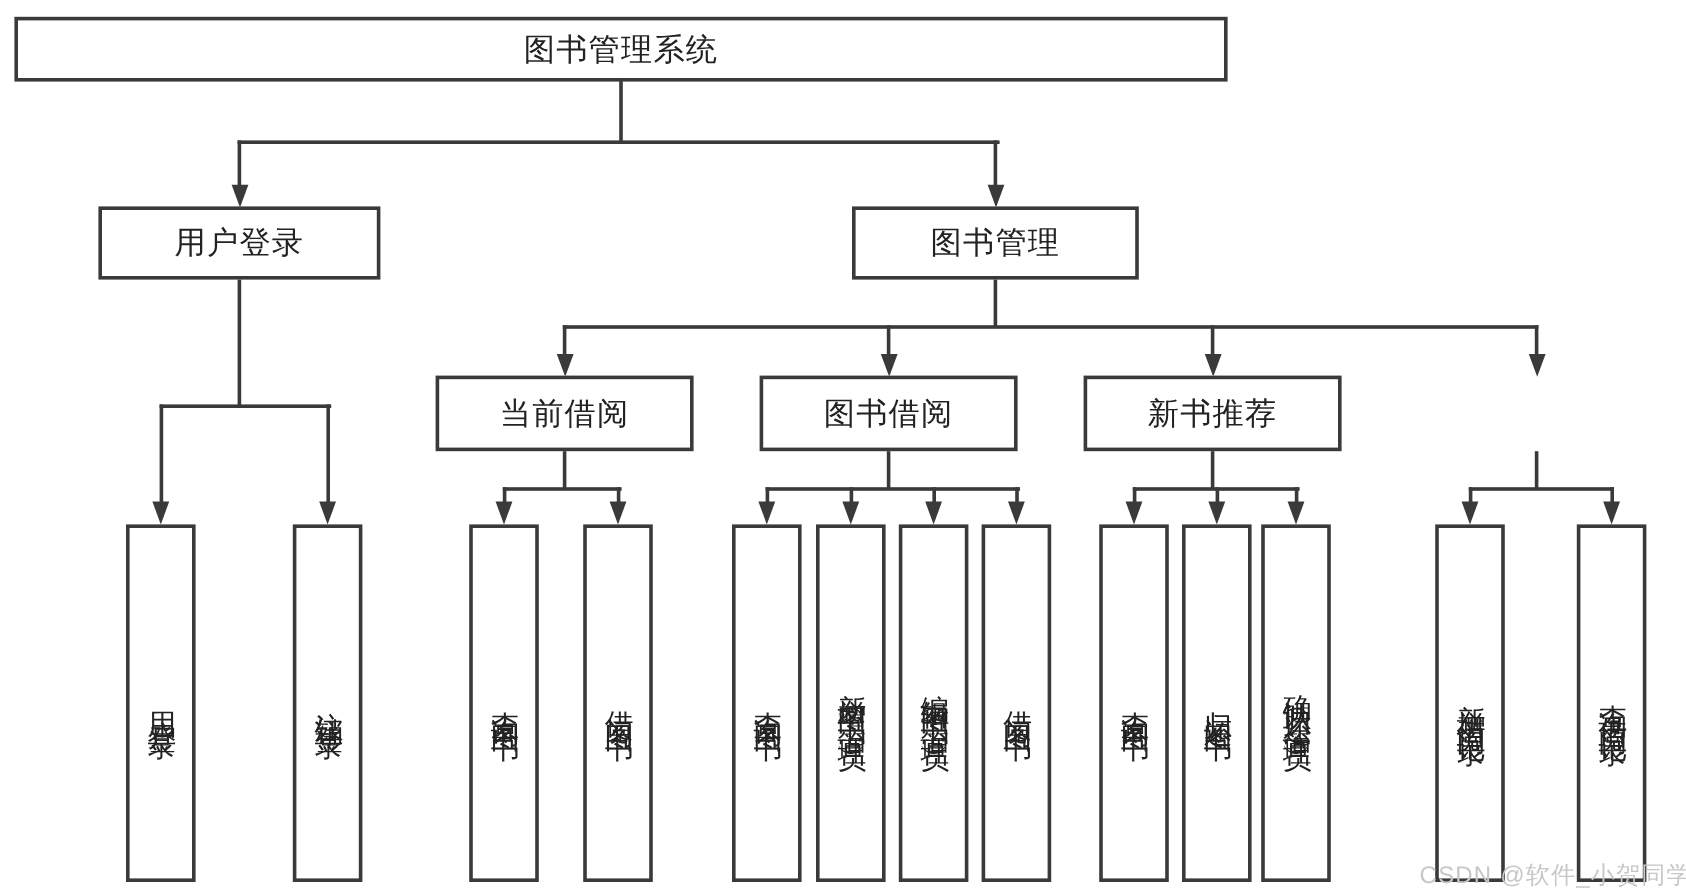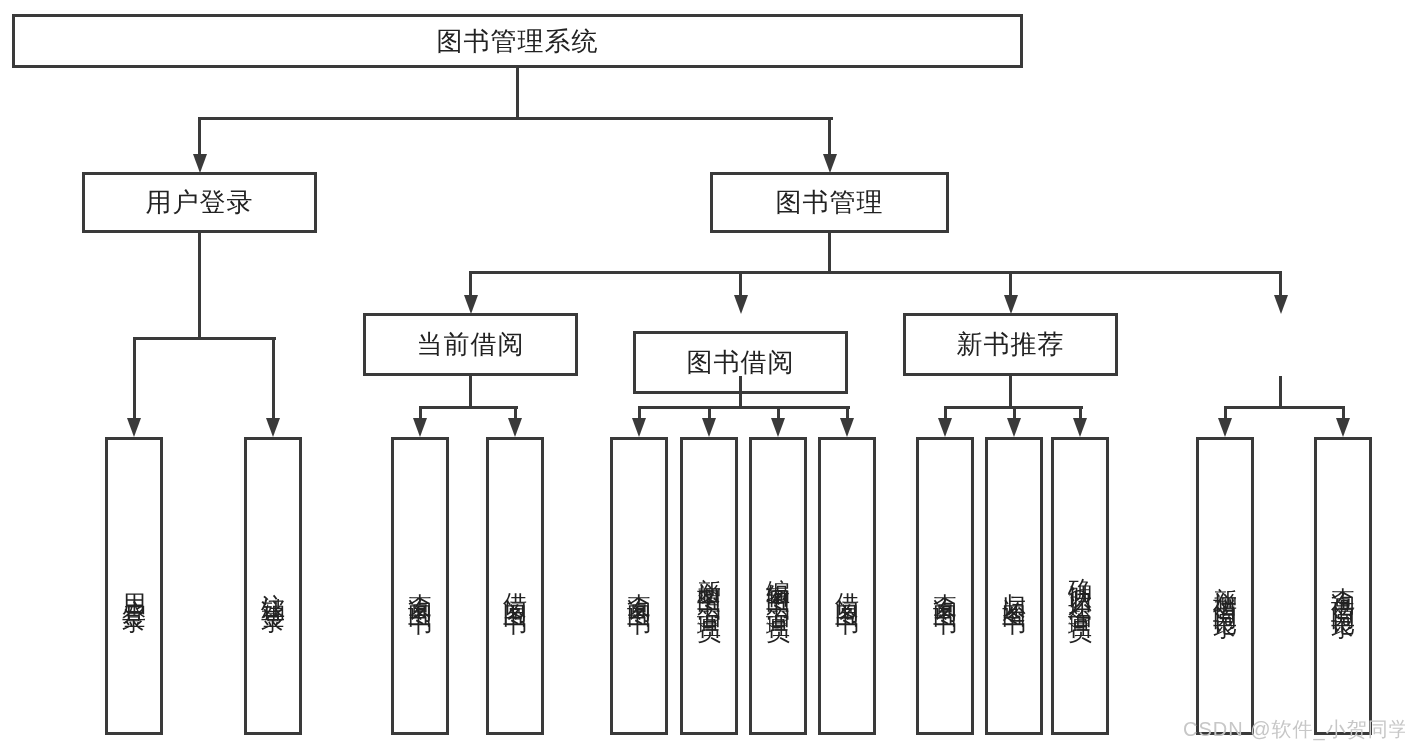--- a/index.html
+++ b/index.html
@@ -67,21 +67,21 @@
   <div class="vline" style="left:739px;top:271px;height:28px"></div>
   <div class="arrow" style="left:734px;top:295px"></div>
   <div class="vline" style="left:1009px;top:271px;height:28px"></div>
   <div class="arrow" style="left:1004px;top:295px"></div>
   <div class="vline" style="left:1279px;top:271px;height:28px"></div>
   <div class="arrow" style="left:1274px;top:295px"></div>
 
   <div class="node" style="left:363px;top:313px;width:215px;height:63px">
     <span class="lbl">当前借阅</span>
   </div>
-  <div class="node" style="left:633px;top:331px;width:215px;height:63px">
+  <div class="node" style="left:633px;top:313px;width:215px;height:63px">
     <span class="lbl">图书借阅</span>
   </div>
   <div class="node" style="left:903px;top:313px;width:215px;height:63px">
     <span class="lbl">新书推荐</span>
   </div>
 
   <div class="vline" style="left:469px;top:376px;height:32px"></div>
   <div class="hline" style="left:419px;top:406px;width:99px"></div>
   <div class="vline" style="left:419px;top:406px;height:14px"></div>
   <div class="arrow" style="left:413px;top:418px"></div>

